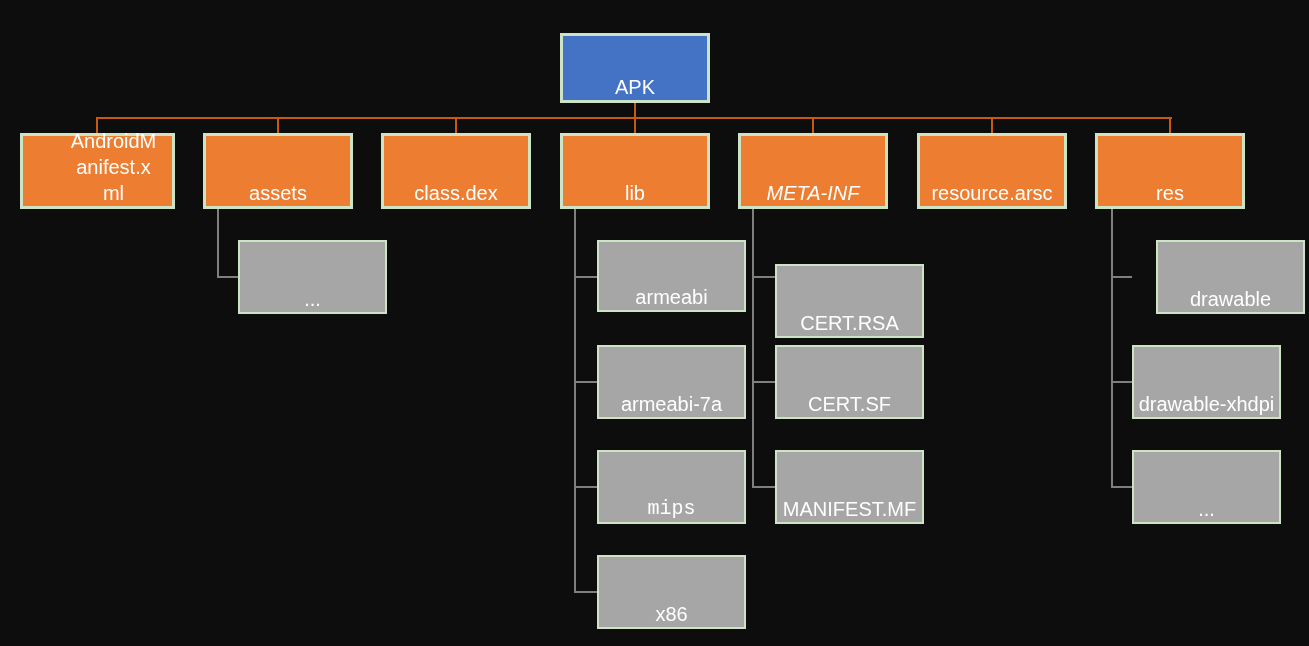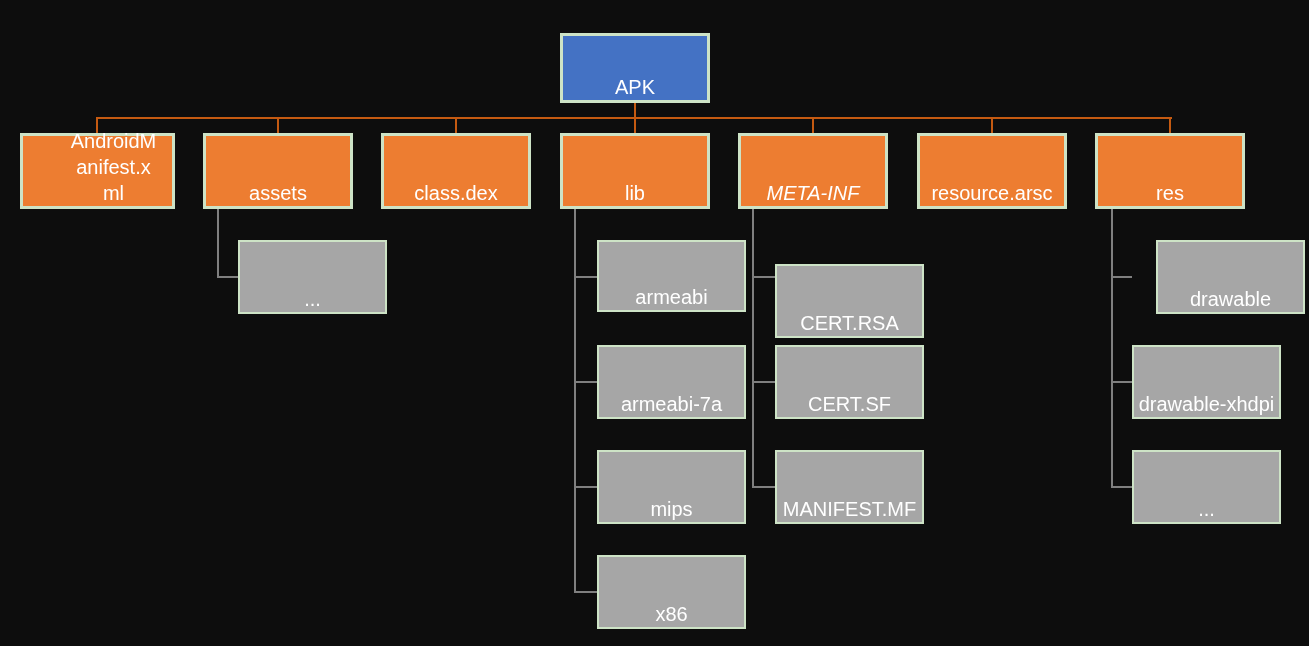--- a/index.html
+++ b/index.html
@@ -91,21 +91,21 @@
   <div class="node leaf" style="left:238px;top:240px;width:149px;height:74px;">
     <span>...</span>
   </div>
 
   <div class="node leaf" style="left:597px;top:240px;width:149px;height:72px;">
     <span>armeabi</span>
   </div>
   <div class="node leaf" style="left:597px;top:345px;width:149px;height:74px;">
     <span>armeabi-7a</span>
   </div>
-  <div class="node leaf" style="left:597px;top:450px;width:149px;height:74px;">
+  <div class="node leaf" style="left:597px;top:450px;width:149px;height:74px;font-family:Liberation Mono, monospace;">
     <span>mips</span>
   </div>
   <div class="node leaf" style="left:597px;top:555px;width:149px;height:74px;">
     <span>x86</span>
   </div>
 
   <div class="node leaf" style="left:775px;top:240px;width:149px;height:74px;margin-top:24px;">
     <span>CERT.RSA</span>
   </div>
   <div class="node leaf" style="left:775px;top:345px;width:149px;height:74px;">

